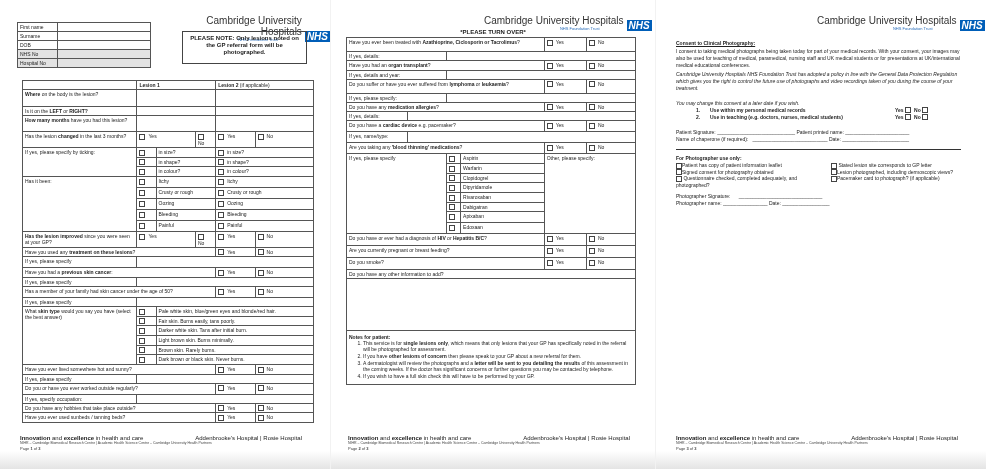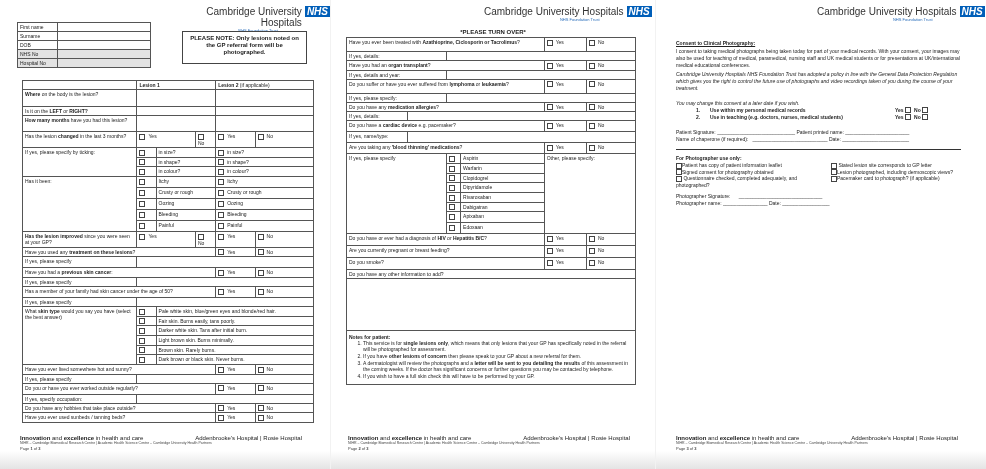--- a/index.html
+++ b/index.html
@@ -3,21 +3,21 @@
 <meta charset="utf-8">
 <style>
 *{box-sizing:border-box;margin:0;padding:0}
 html,body{width:986px;height:469px;overflow:hidden;background:#f2f2f2}
 body{font-family:"Liberation Sans",sans-serif;color:#222;position:relative}
 .page{position:absolute;top:0;height:469px;background:#fff;overflow:hidden}
 #p1{left:0;width:330px}
 #p2{left:331px;width:324px}
 #p3{left:656px;width:330px}
 .page:after{content:"";position:absolute;left:0;right:0;bottom:0;height:18px;background:linear-gradient(#fff,#e4e4e4)}
-.logo{position:absolute;top:6px;display:flex;align-items:flex-start}
+.logo{position:absolute;top:15px;display:flex;align-items:flex-end}
 .logo .t{font-size:10px;color:#333;text-align:right;line-height:11px}
 .logo .t small{display:block;font-size:4px;color:#2a6ebb;line-height:5px;margin-right:24px}
 .nhs{background:#005eb8;color:#fff;font-weight:bold;font-style:italic;font-size:10px;line-height:11px;padding:0 2px;margin-left:3px}
 table{border-collapse:collapse;font-size:5px;line-height:6px}
 td{border:0.6px solid #555;padding:1px 2px;vertical-align:top}
 .cb{display:inline-block;width:6px;height:6px;border:0.6px solid #444;vertical-align:middle;margin-right:3px;background:#fff}
 .grey td.v{background:#e3e3e3}
 .out{border:1.4px solid #333}
 .footer{position:absolute;left:20px;font-size:6px;color:#222;line-height:6px}
 .footer .l1{display:flex;justify-content:space-between;width:282px;font-size:6px}

